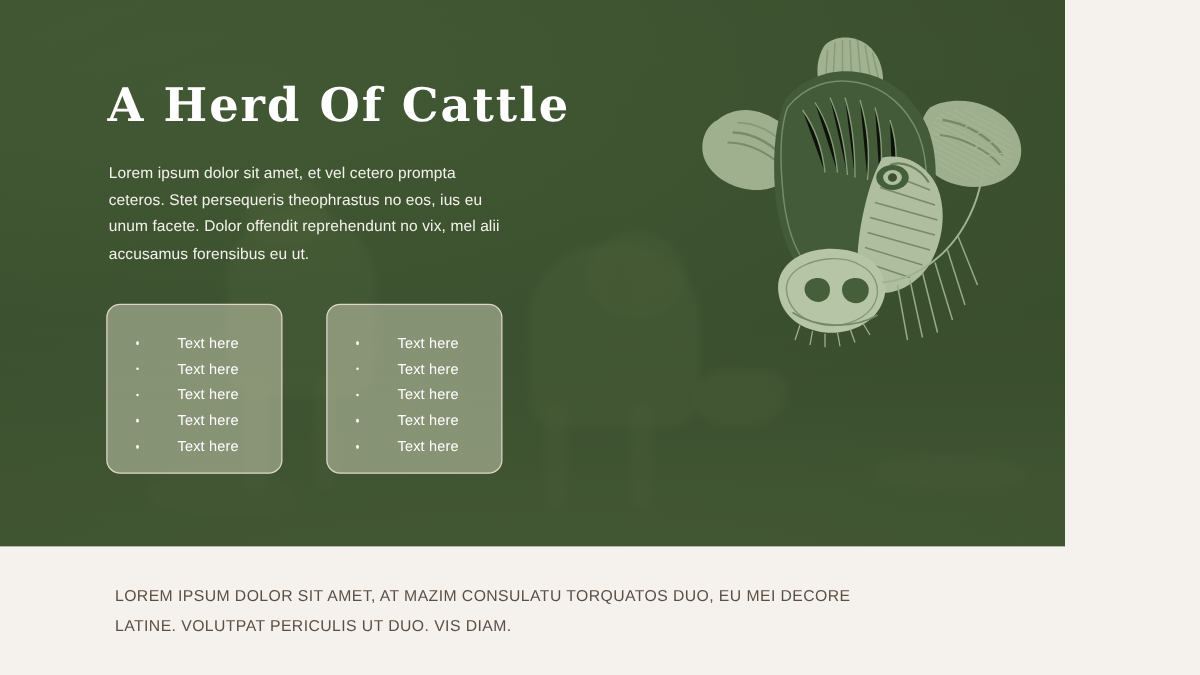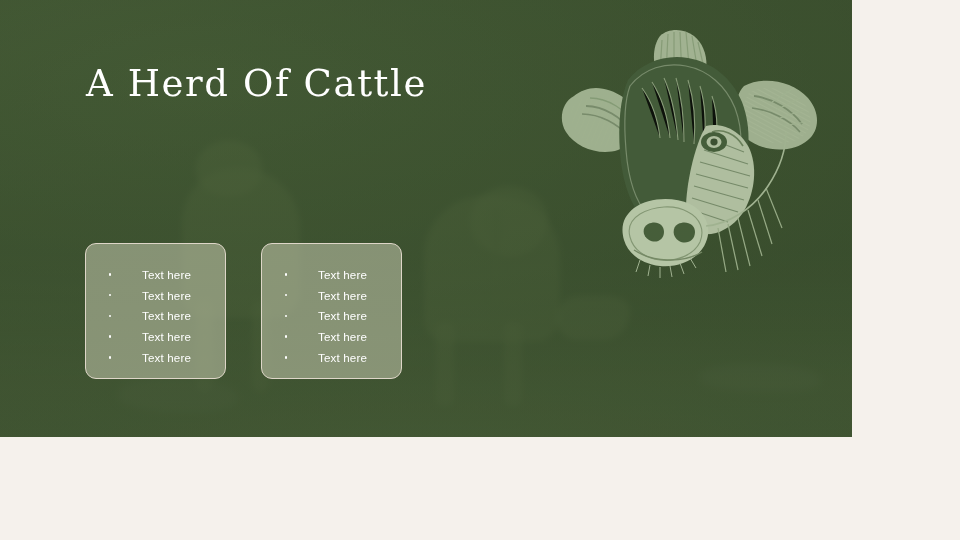--- a/index.html
+++ b/index.html
@@ -114,21 +114,21 @@
   .engraving svg { display: block; width: 100%; height: 100%; }
 
   
   .title {
     position: absolute;
     left: 86px;
     top: 62px;
     margin: 0;
     font-family: "DejaVu Serif", "Liberation Serif", serif;
     font-size: 37px;
-    font-weight: 400;
+    font-weight: 700;
     letter-spacing: 1.6px;
     color: #ffffff;
     white-space: nowrap;
   }
 
   .body-copy {
     position: absolute;
     left: 87px;
     top: 128px;
     width: 318px;
@@ -328,20 +328,21 @@
             <path d="M220 82 L244 70"></path>
             <path d="M224 90 L248 82"></path>
           <path d="M226 98 L250 94"></path>
             <path d="M226 106 L248 106"></path>
         </g>
       </svg>
     </div>
 
     <h1 class="title">A Herd Of Cattle</h1>
 
+    <p class="body-copy">Lorem ipsum dolor sit amet, et vel cetero prompta ceteros. Stet persequeris theophrastus no eos, ius eu unum facete. Dolor offendit reprehendunt no vix, mel alii accusamus forensibus eu ut.</p>
 
     <div class="cards">
 
       <div class="card">
         <ul>
           <li>
             <span class="bullet">
                 <i></i>
               </span>
             <span class="li-label">Text here</span>
@@ -404,14 +405,15 @@
                 <i></i>
               </span>
             <span class="li-label">Text here</span>
           </li>
         </ul>
       </div>
 
     </div>
   </div>
 
+  <p class="footer">Lorem ipsum dolor sit amet, at mazim consulatu torquatos duo, eu mei decore latine. Volutpat periculis ut duo. Vis diam.</p>
 
 </div>
 
 </body></html>

